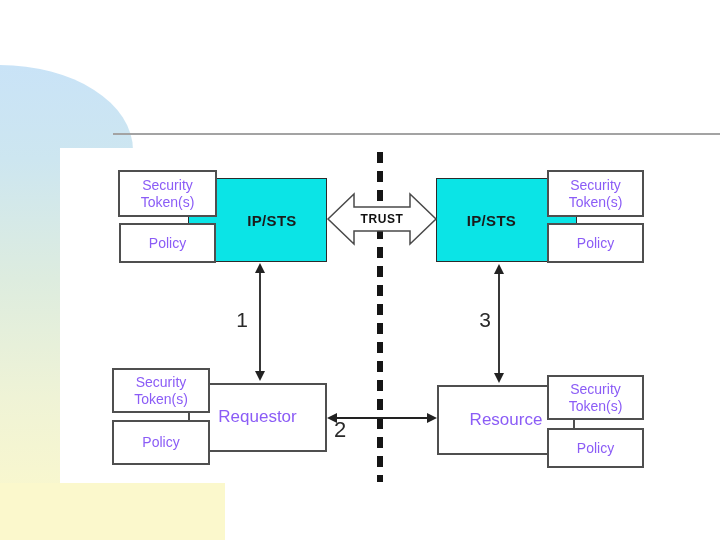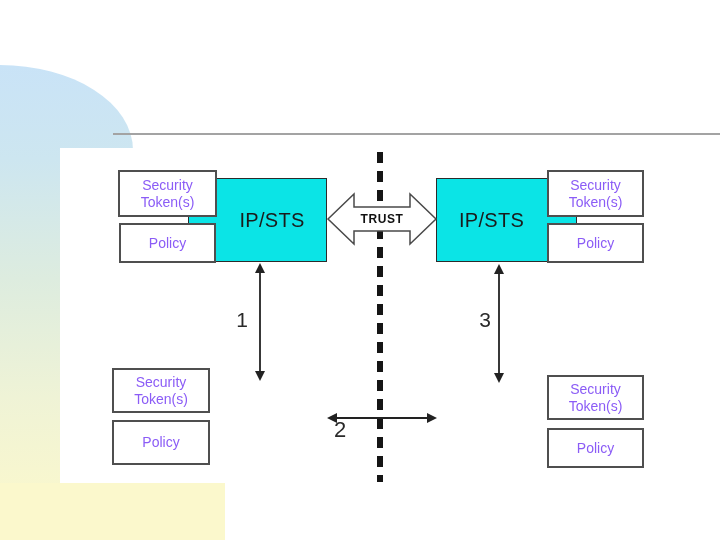--- a/index.html
+++ b/index.html
@@ -27,21 +27,21 @@
     position:absolute;left:377px;top:152px;width:6px;height:330px;
     background:repeating-linear-gradient(to bottom,#151515 0 11px,transparent 11px 19px);
   }
   .sts-box{
     position:absolute;background:#0be4e6;border:1px solid #2b2b2b;box-sizing:border-box;
   }
   .sts-left{left:188px;top:178px;width:139px;height:84px;}
   .sts-right{left:436px;top:178px;width:141px;height:84px;}
   .sts-title{
     position:absolute;display:flex;align-items:center;justify-content:center;
-    font-weight:normal;font-size:20px;color:#1b1b1b;letter-spacing:.3px;
+    font-weight:bold;font-size:15px;color:#1b1b1b;letter-spacing:.3px;
   }
   .sts-title-left{left:217px;top:178px;width:110px;height:84px;}
   .sts-title-right{left:436px;top:178px;width:111px;height:84px;}
   .wbox{
     position:absolute;background:#ffffff;border:2px solid #4f4f4f;box-sizing:border-box;
     display:flex;align-items:center;justify-content:center;text-align:center;
     font-size:14px;line-height:1.18;color:#8b5cf6;
   }
   .big-label{font-size:17px;}
   .tok-tl{left:118px;top:170px;width:99px;height:47px;}
@@ -73,20 +73,22 @@
   <div class="divider" style="background: rgb(163, 163, 163);"></div>
   <div class="panel"></div>
 
   <div class="dash-line"></div>
 
   <div class="sts-box sts-left" style="background: rgb(11, 228, 230);"></div>
   <div class="sts-box sts-right" style="background: rgb(11, 228, 230);"></div>
   <div class="sts-title sts-title-left">IP/STS</div>
   <div class="sts-title sts-title-right">IP/STS</div>
 
+  <div class="wbox big-label req-box">Requestor</div>
+  <div class="wbox big-label res-box">Resource</div>
 
   <svg class="overlay" viewBox="0 0 720 540" xmlns="http://www.w3.org/2000/svg">
 
     <g stroke="#222" fill="#222">
       <line x1="260" y1="271" x2="260" y2="373" stroke-width="1.8"></line>
       <polygon points="260,263 255,273 265,273" stroke="none"></polygon>
       <polygon points="260,381 255,371 265,371" stroke="none"></polygon>
     </g>
 
     <g stroke="#222" fill="#222">

